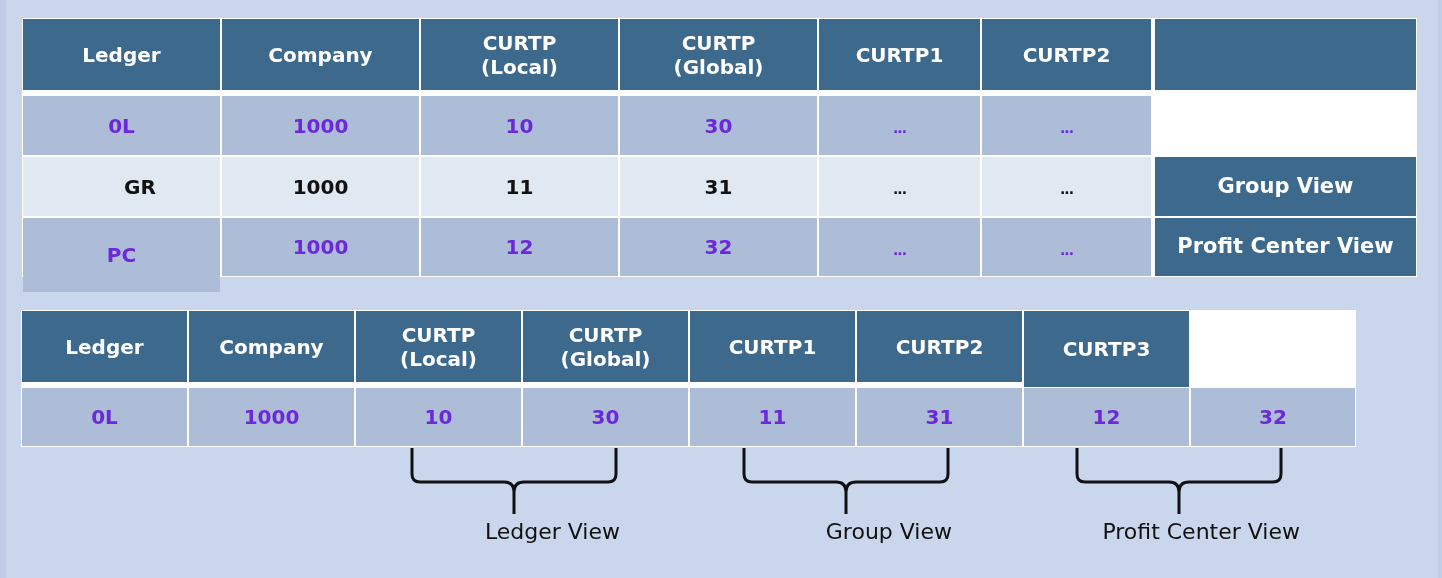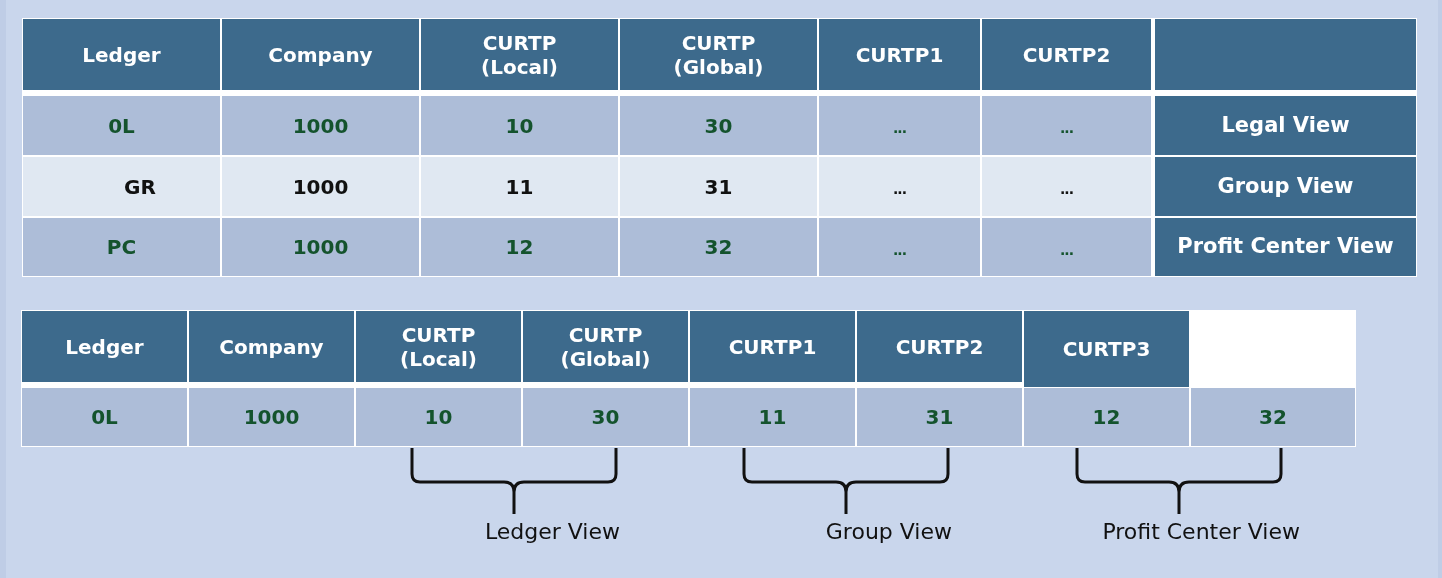--- a/index.html
+++ b/index.html
@@ -12,21 +12,21 @@
   .edge-right { position: absolute; right: 0; top: 0; width: 4px; height: 578px; background: #bfcde6; }
 
   .tbl { position: absolute; background: #ffffff; }
   .cell {
     position: absolute; box-sizing: border-box;
     display: flex; align-items: center; justify-content: center; text-align: left;
     line-height: 1.2;
     font-weight: bold;
   }
   .hdr { background: #3d6a8c; color: #ffffff; font-size: 20px; }
-  .row-dark { background: #adbdd8; color: #14532d; font-size: 20px; }
+  .row-dark { background: #adbdd8; color: #6d28d9; font-size: 20px; }
   .row-light { background: #e0e8f2; color: #111; font-size: 20px; }
   .view { background: #3d6a8c; color: #ffffff; font-size: 21px; }
   .view-hdr { background: #3d6a8c; }
   .ell { font-size: 14px; letter-spacing: -1px; padding-top: 6px; }
 
   .brace { position: absolute; }
   .brace-label { position: absolute; font-size: 22px; color: #111; text-align: right; }
 </style>
 </head>
 <body>
@@ -69,23 +69,20 @@
     </div>
   <div class="cell row-dark" style="left:598px; top:78px; width:197px; height:59px;">
       <span>30</span>
     </div>
   <div class="cell row-dark ell" style="left:797px; top:78px; width:161px; height:59px;">
       <span>...</span>
     </div>
   <div class="cell row-dark ell" style="left:960px; top:78px; width:169px; height:59px;">
       <span>...</span>
     </div>
-  <div class="cell view" style="left:1133px; top:78px; width:261px; height:59px;">
-      <span>Legal View</span>
-    </div>
 
   <div class="cell row-light" style="left:1px; top:139px; width:197px; height:59px;padding-left:37px;">
       <span>GR</span>
     </div>
   <div class="cell row-light" style="left:200px; top:139px; width:197px; height:59px;">
       <span>1000</span>
     </div>
   <div class="cell row-light" style="left:399px; top:139px; width:197px; height:59px;">
       <span>11</span>
     </div>
@@ -95,21 +92,21 @@
   <div class="cell row-light ell" style="left:797px; top:139px; width:161px; height:59px;">
       <span>...</span>
     </div>
   <div class="cell row-light ell" style="left:960px; top:139px; width:169px; height:59px;">
       <span>...</span>
     </div>
   <div class="cell view" style="left:1133px; top:139px; width:261px; height:59px;">
       <span>Group View</span>
     </div>
 
-  <div class="cell row-dark" style="left:1px; top:200px; width:197px; height:58px;">
+  <div class="cell row-dark" style="left:1px; top:200px; width:197px; height:74px;">
       <span>PC</span>
     </div>
   <div class="cell row-dark" style="left:200px; top:200px; width:197px; height:58px;">
       <span>1000</span>
     </div>
   <div class="cell row-dark" style="left:399px; top:200px; width:197px; height:58px;">
       <span>12</span>
     </div>
   <div class="cell row-dark" style="left:598px; top:200px; width:197px; height:58px;">
       <span>32</span>

